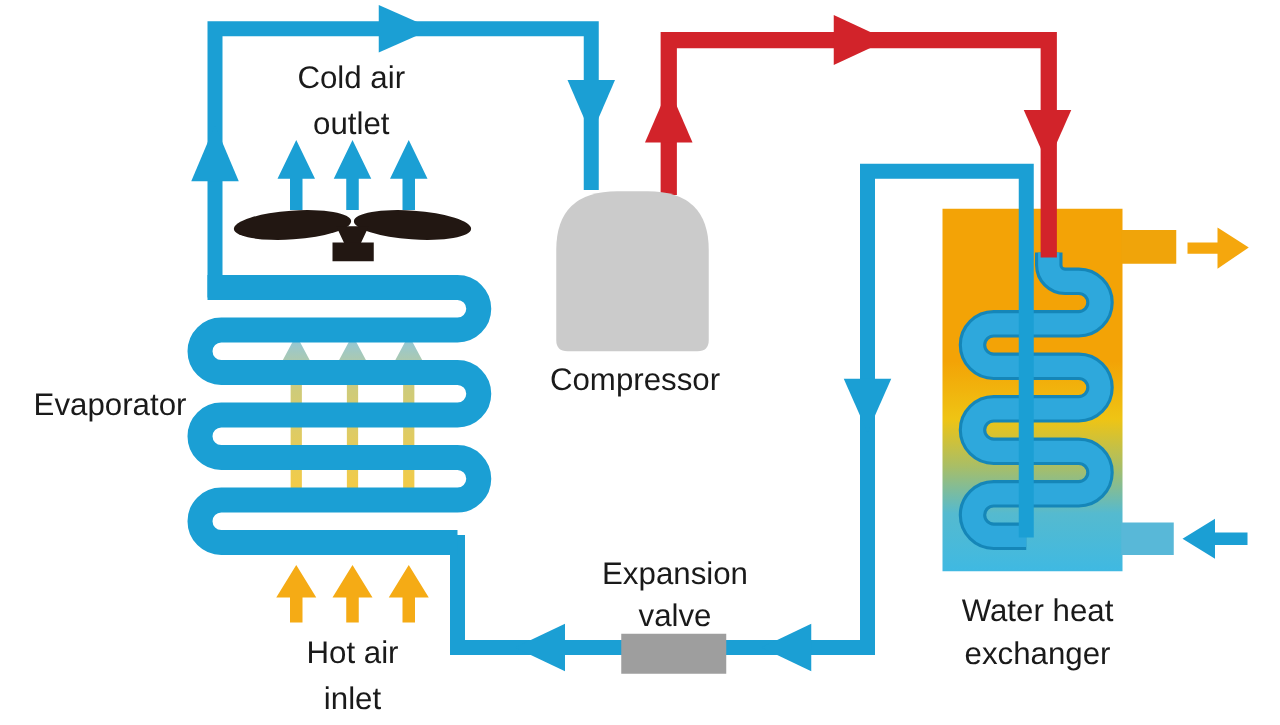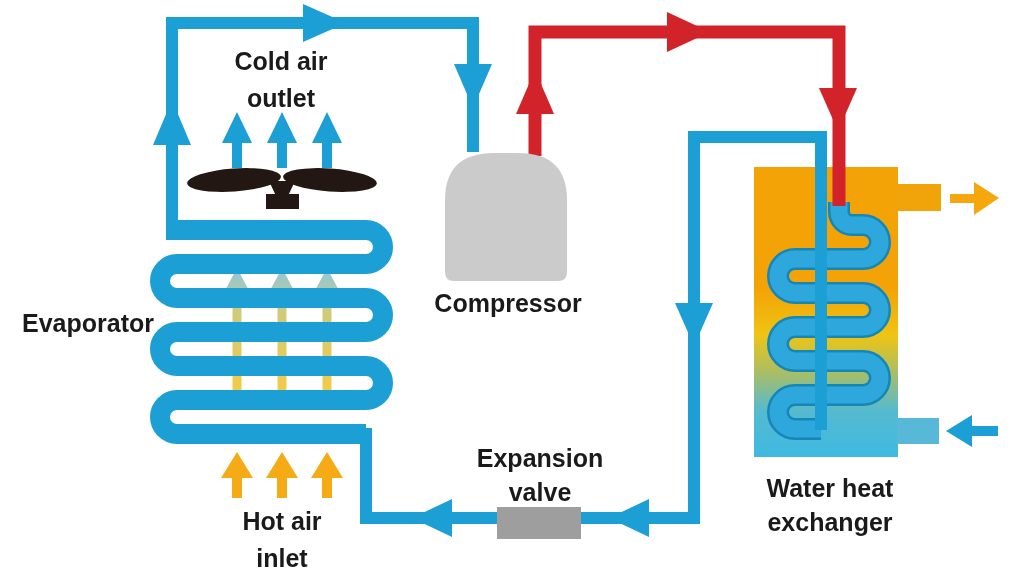--- a/index.html
+++ b/index.html
@@ -3,21 +3,20 @@
 <meta charset="utf-8">
 <style>
   html, body { margin: 0; padding: 0; background: #fff; }
   .stage {
     position: relative;
     width: 1024px;
     height: 580px;
     background: var(--background, #fff);
     overflow: hidden;
     font-family: "Liberation Sans", sans-serif;
-    font-weight: bold;
   }
   svg { display: block; }
 
   .pipe-cold  { stroke: var(--pipe_cold, #1B9FD4); stroke-width: 12; fill: none; }
   .pipe-hot   { stroke: var(--pipe_hot, #D2232A); stroke-width: 13; fill: none; }
   .arrow-cold { fill: var(--pipe_cold, #1B9FD4); }
   .arrow-hot  { fill: var(--pipe_hot, #D2232A); }
 
   .evap-coil  { stroke: var(--pipe_cold, #1B9FD4); stroke-width: 20; fill: none; }
   .tank-coil-outline { stroke: var(--tank_coil_outline, #1586B8); stroke-width: 22; fill: none; }

